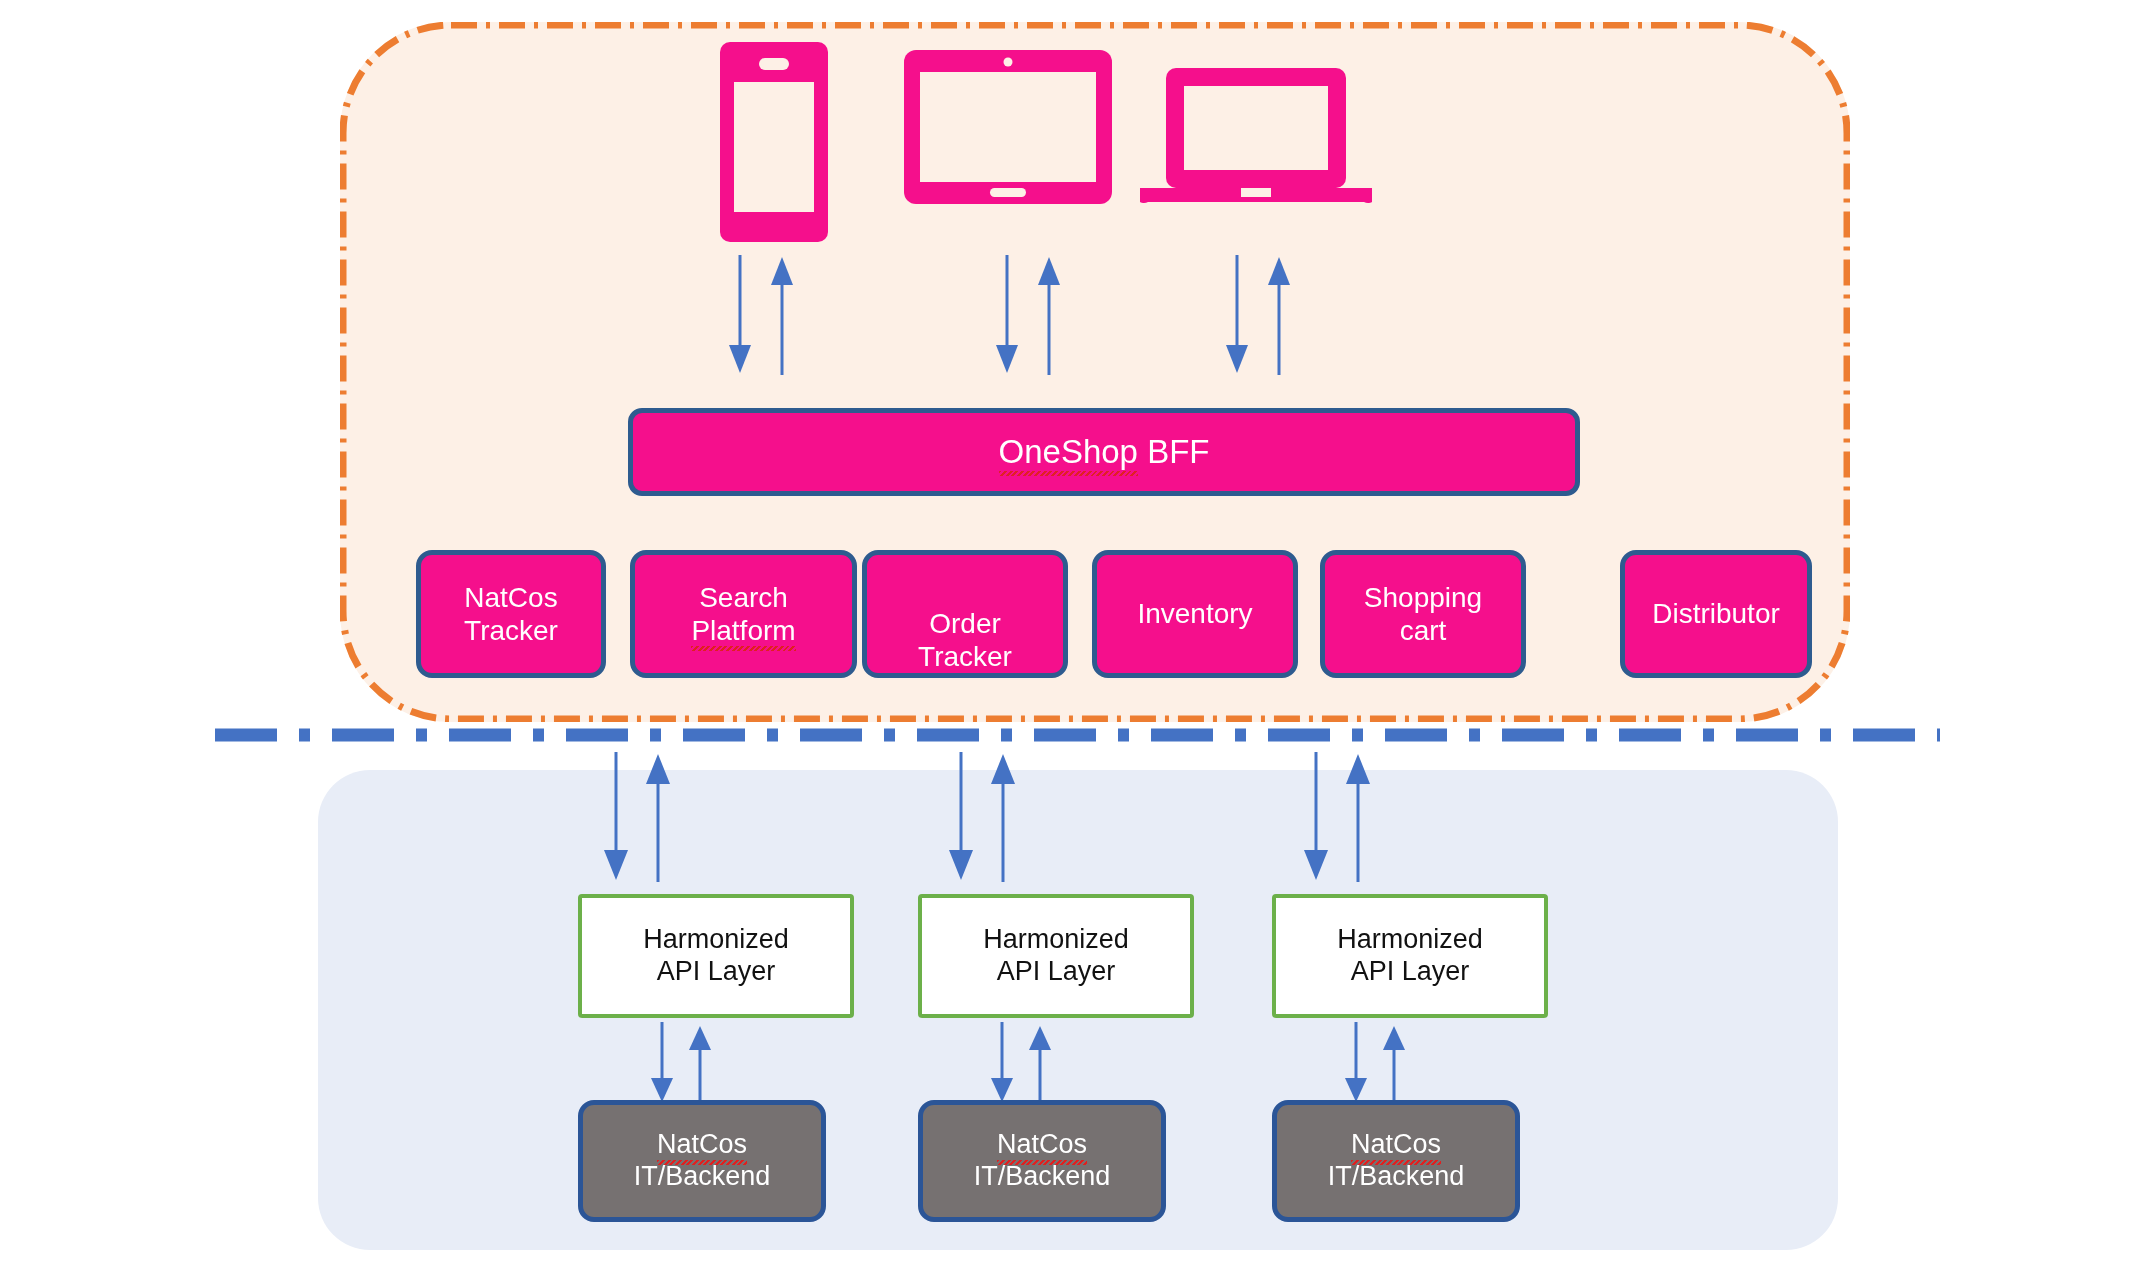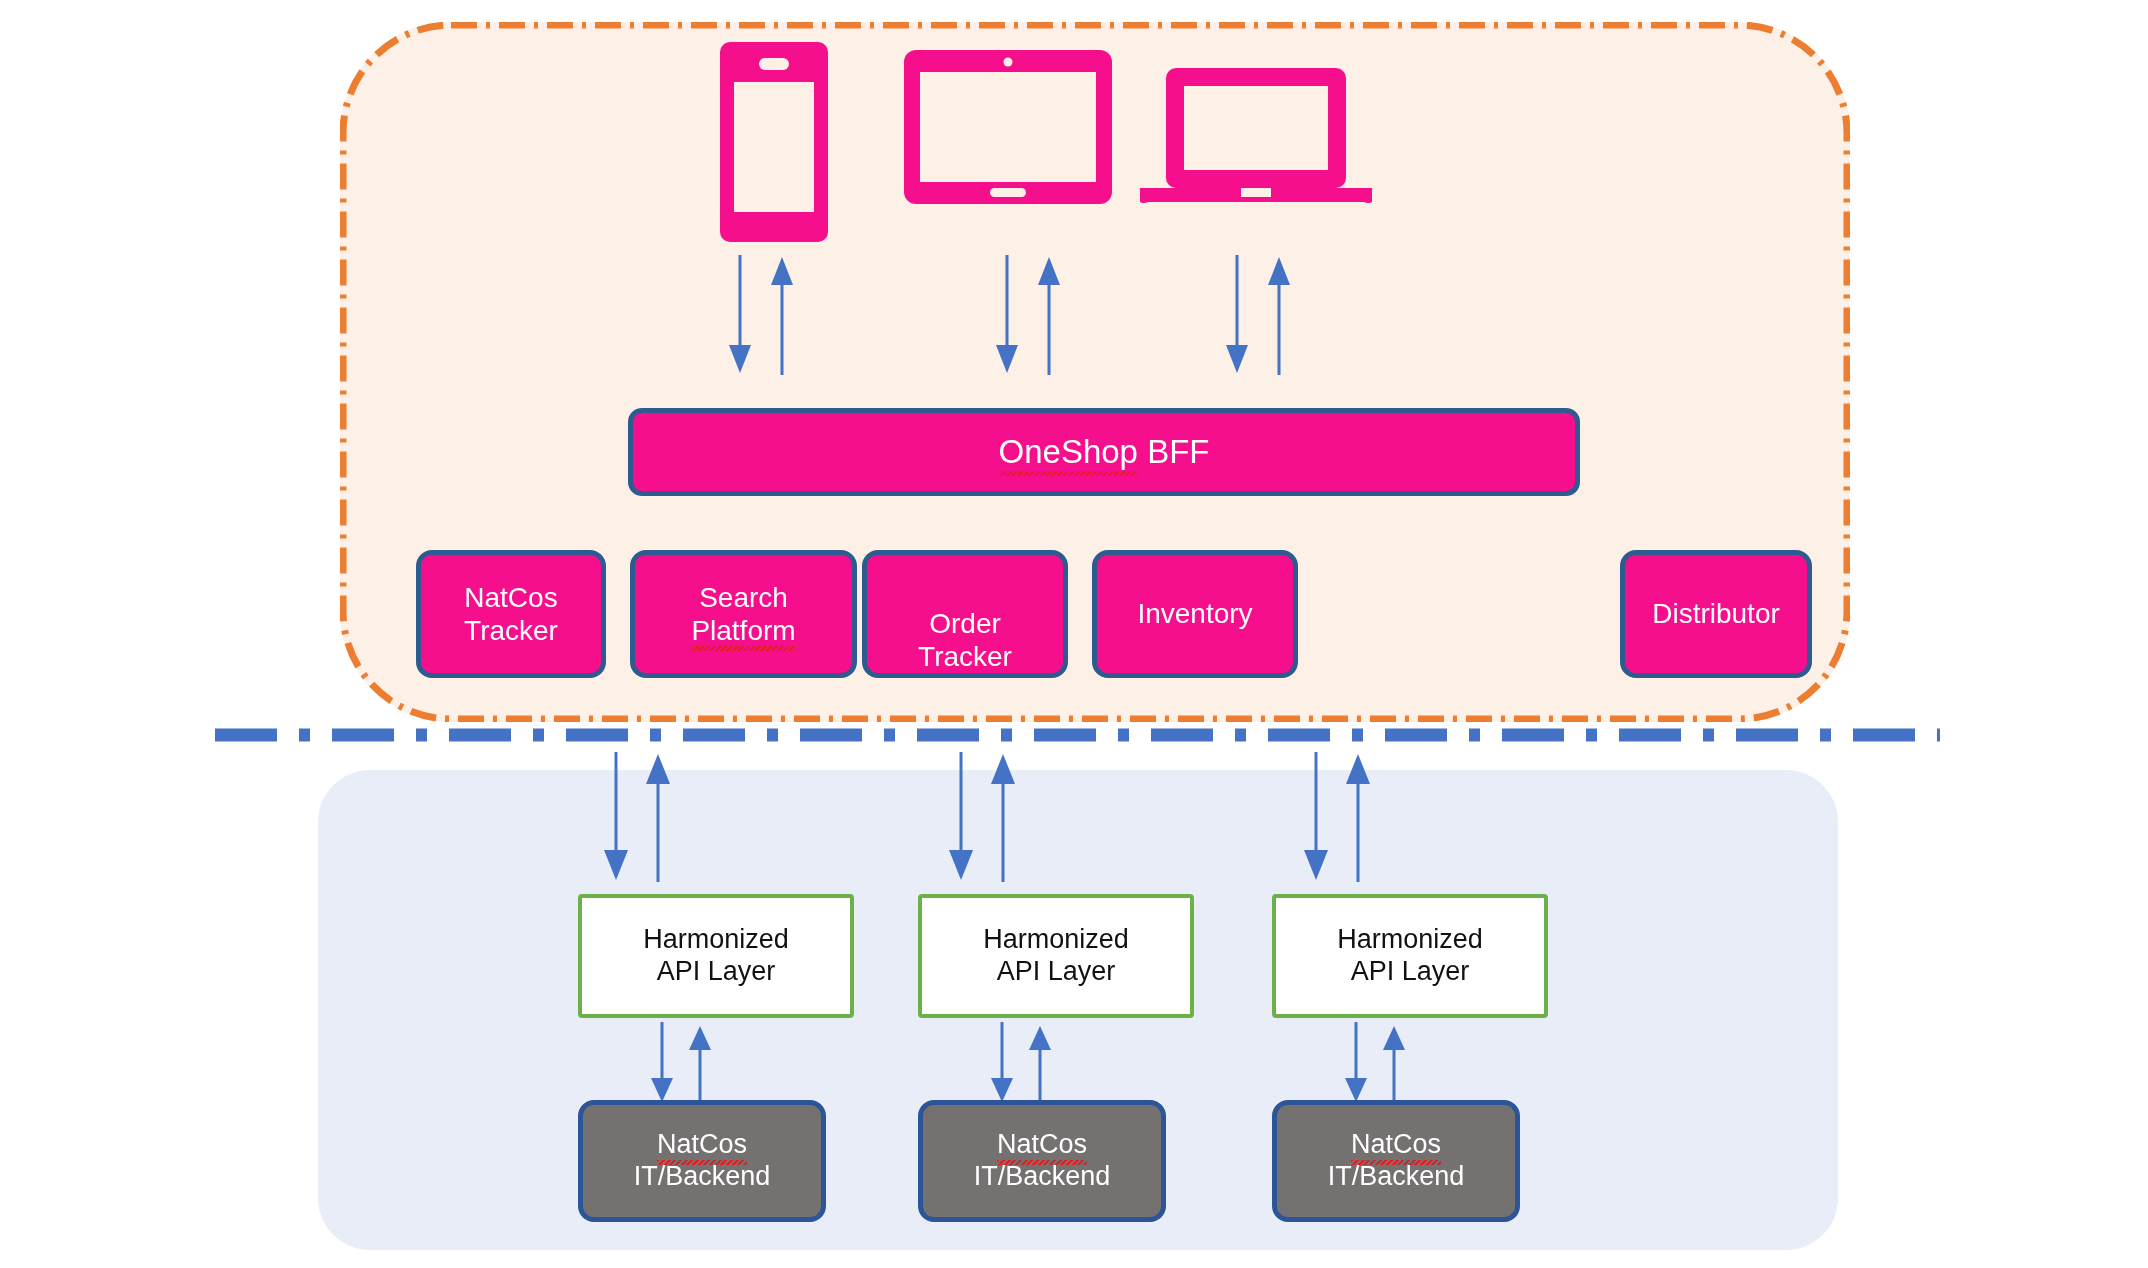--- a/index.html
+++ b/index.html
@@ -226,20 +226,26 @@
     <span>
       <span>Order</span><br>
       <span>Tracker</span>
     </span>
   </div>
 
   <div class="box svc-box" style="left:1092px; width:206px;">
     <span>Inventory</span>
   </div>
 
+  <div class="box svc-box" style="left:1320px; width:206px;">
+    <span>
+      <span>Shopping</span><br>
+      <span>cart</span>
+    </span>
+  </div>
 
   <div class="box svc-box" style="left:1620px; width:192px;">
     <span>Distributor</span>
   </div>
 
   <svg id="layer-divider" viewBox="0 0 1725 14" preserveAspectRatio="none">
     <line x1="0" y1="7" x2="1725" y2="7" stroke="#4472c4" stroke-width="13" stroke-dasharray="62 22 11 22"></line>
   </svg>
 
   <div id="backend-panel"></div>

